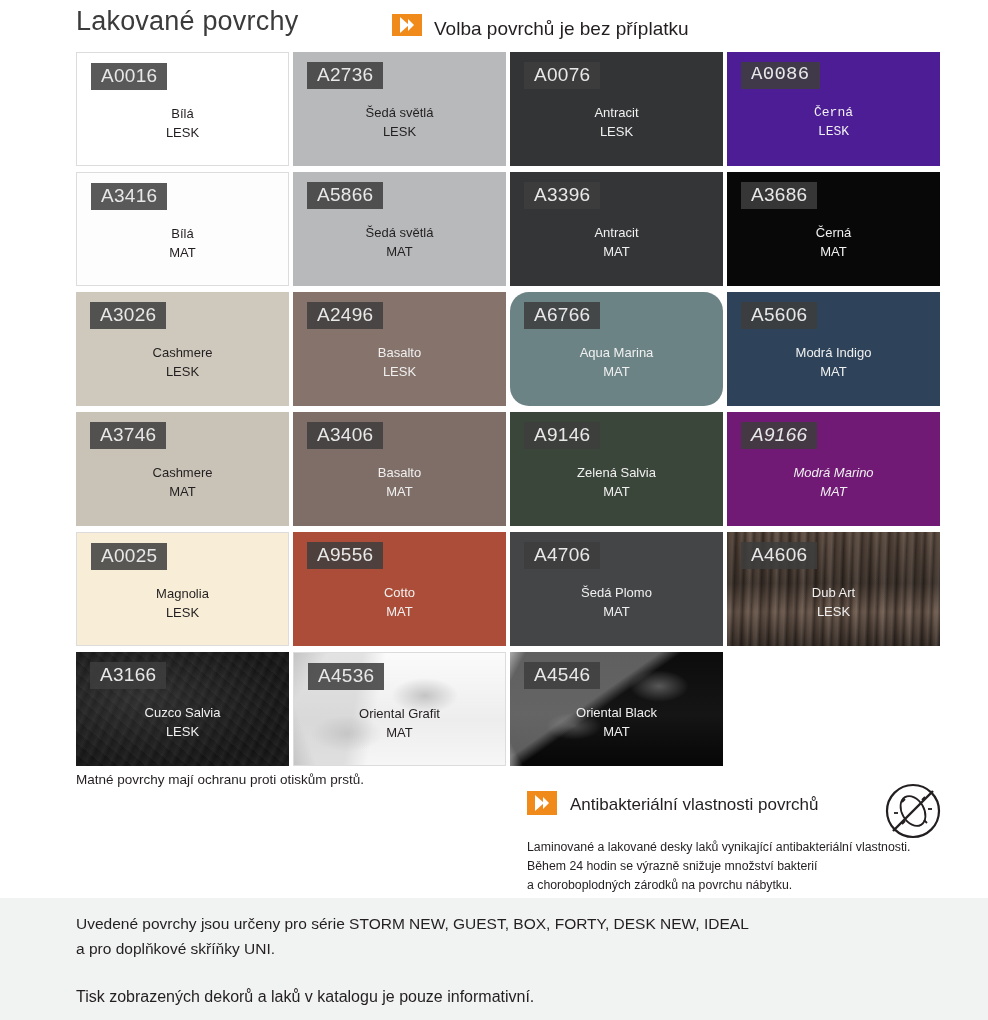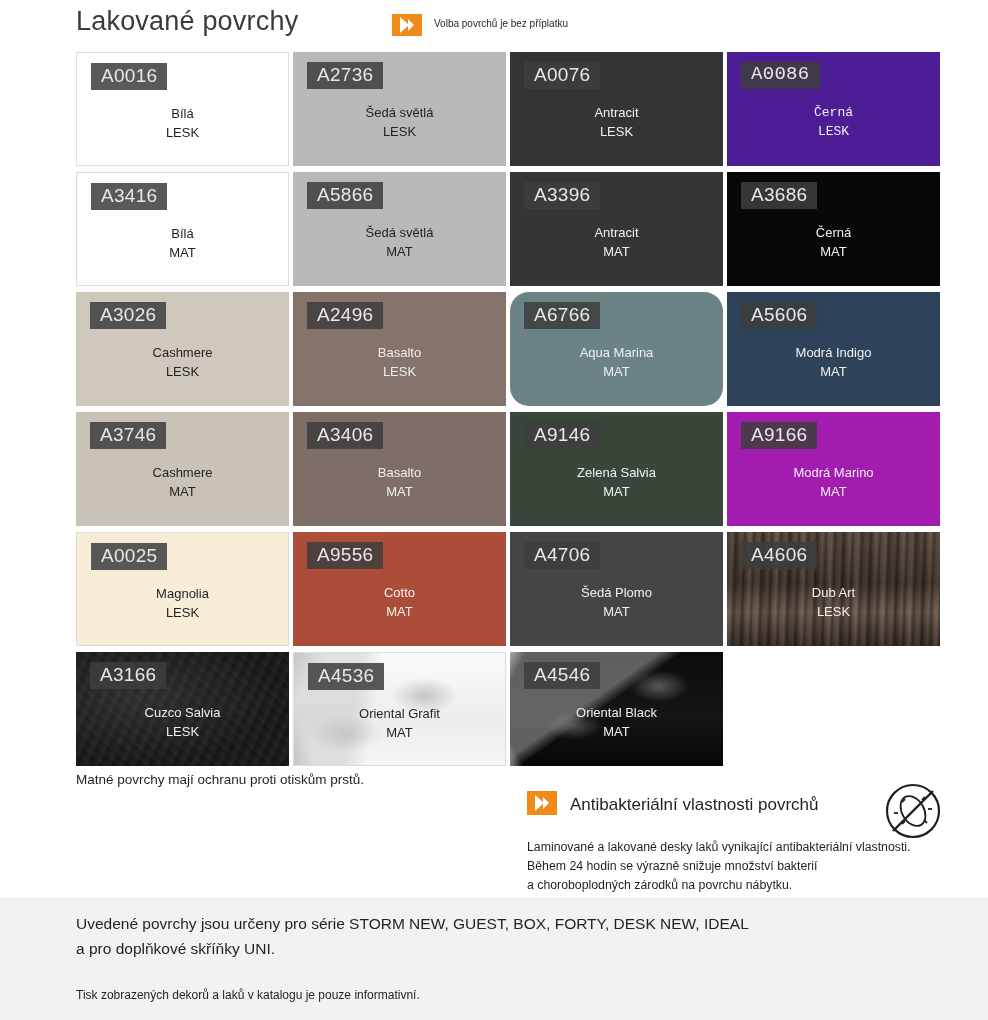--- a/index.html
+++ b/index.html
@@ -41,21 +41,21 @@
     background: #f08a1b;
     display: flex;
     align-items: center;
     justify-content: center;
   }
   .note-arrow svg { display:block; }
   .note-text {
     position: absolute;
     left: 434px;
     top: 18px;
-    font-size: 10px;
+    font-size: 19px;
     color: #231f20;
   }
 
   
   .grid {
     position: absolute;
     left: 76px;
     top: 52px;
     width: 890px;
   }
@@ -190,21 +190,21 @@
     top: 14px;
     width: 840px;
     font-size: 15.5px;
     line-height: 1.6;
     color: #231f20;
   }
   .footer-p2 {
     position: absolute;
     left: 76px;
     top: 90px;
-    font-size: 12px;
+    font-size: 16px;
     color: #231f20;
   }
 </style>
 </head>
 <body>
 
 <div class="header">
   <div class="page-title">Lakované povrchy</div>
   <div class="note-arrow">
     <svg width="14" height="16" viewBox="0 0 14 16" aria-hidden="true">
@@ -325,21 +325,21 @@
         <span class="fin">MAT</span>
       </div>
     </div>
     <div class="swatch" style="background:#3b463a;">
       <div class="code">A9146</div>
       <div class="labels light-text">
         <span class="nm">Zelená Salvia</span>
         <span class="fin">MAT</span>
       </div>
     </div>
-    <div class="swatch" style="background:#a21caf;">
+    <div class="swatch" style="background:#701a75;font-style:italic;">
       <div class="code">A9166</div>
       <div class="labels light-text">
         <span class="nm">Modrá Marino</span>
         <span class="fin">MAT</span>
       </div>
     </div>
   </div>
 
   <div class="row">
     <div class="swatch bordered" style="background:#f8eed8;">

